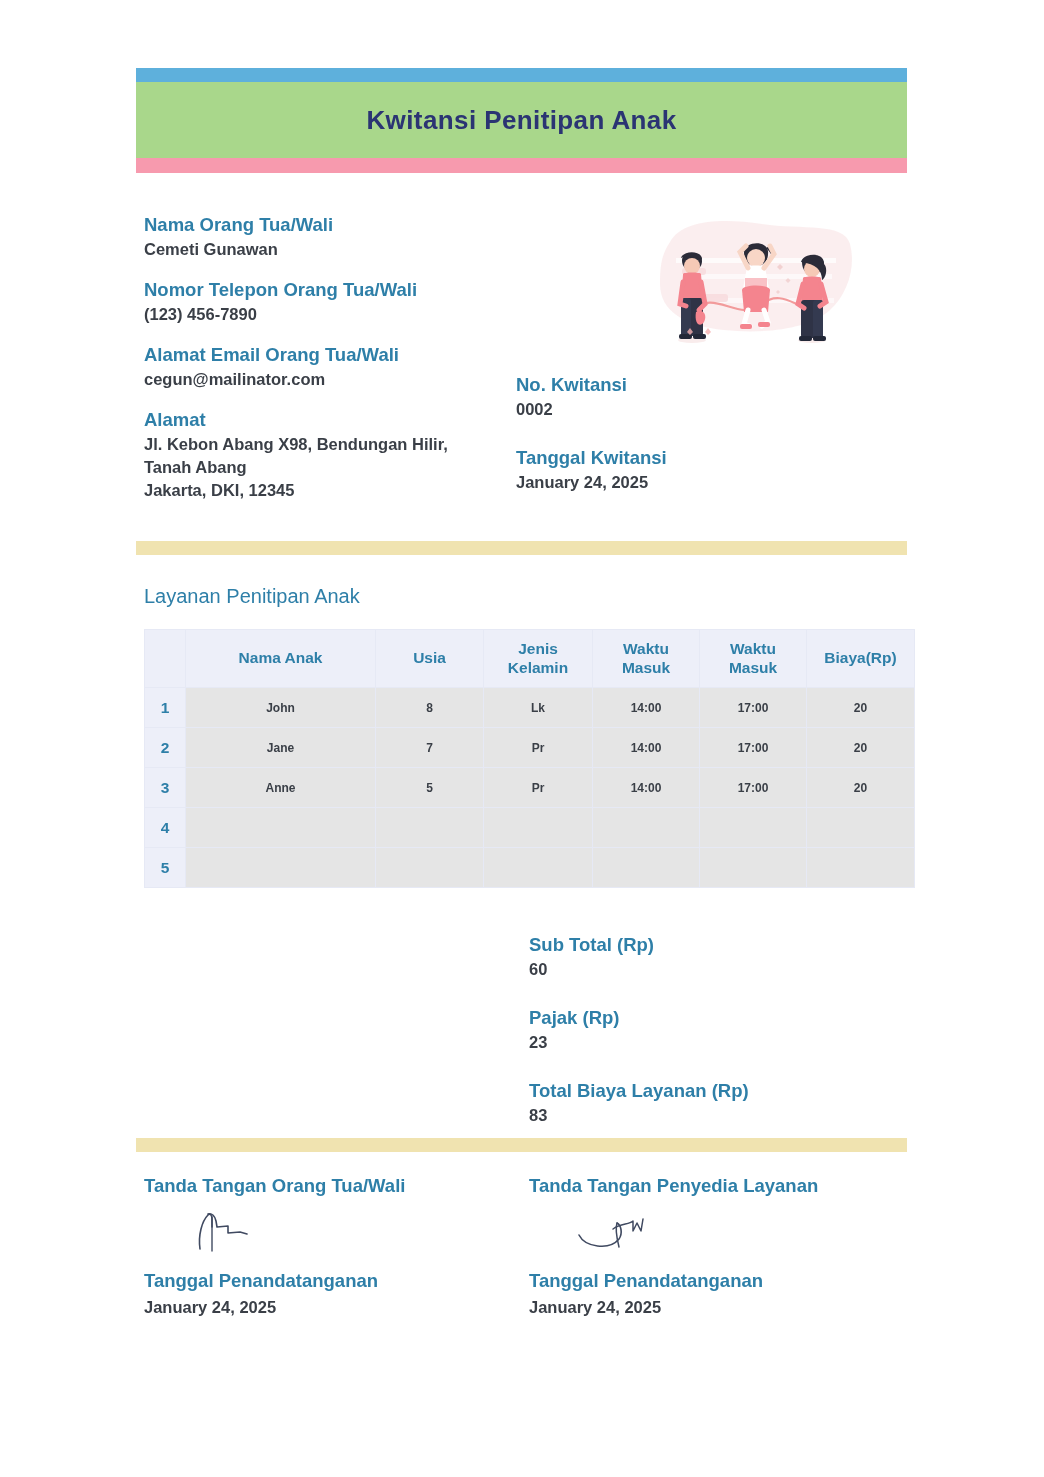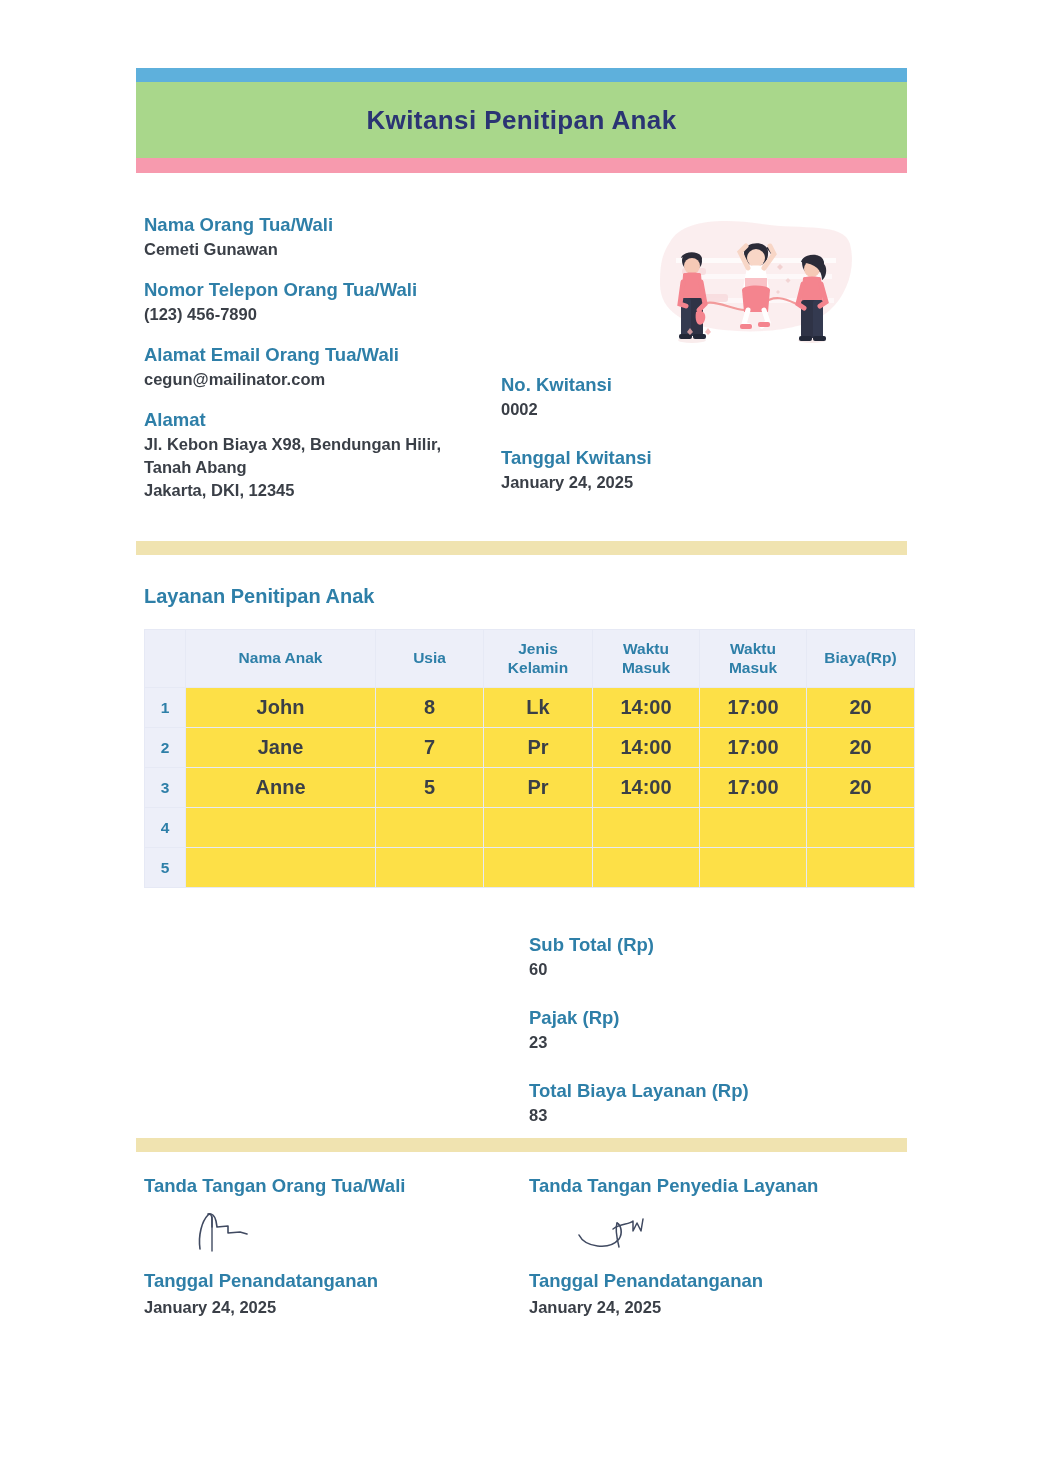--- a/index.html
+++ b/index.html
@@ -69,21 +69,21 @@
     position: absolute;
     left: 144px;
     top: 213px;
     width: 390px;
   }
   .field { margin-bottom: 17px; }
   .field:last-child { margin-bottom: 0; }
 
   .right-col {
     position: absolute;
-    left: 501px;
+    left: 516px;
     top: 373px;
     width: 330px;
   }
   .right-col .field { margin-bottom: 25px; }
 
   
   .illustration {
     position: absolute;
     left: 652px;
     top: 212px;
@@ -101,21 +101,21 @@
   }
   .divider-1 { top: 541px; }
   .divider-2 { top: 1138px; }
 
   
   .section-heading {
     position: absolute;
     left: 144px;
     top: 585px;
     color: #2E7FA8;
-    font-weight: bold;
+    font-weight: normal;
     font-size: 20px;
   }
 
   
   .svc-table {
     position: absolute;
     left: 144px;
     top: 629px;
     width: 760px;
     border-collapse: collapse;
@@ -129,24 +129,24 @@
   .svc-table thead th {
     background: #EDEFF9;
     color: #2E7FA8;
     font-weight: bold;
     font-size: 15.5px;
     line-height: 1.2;
     height: 58px;
     padding: 4px 2px;
   }
   .svc-table tbody td {
-    background: #fde047;
+    background: #e5e5e5;
     color: #3A3F47;
     font-weight: bold;
-    font-size: 20px;
+    font-size: 12px;
     height: 40px;
   }
   .svc-table tbody td.idx {
     background: #EDEFF9;
     color: #2E7FA8;
     font-size: 15.5px;
   }
   .col-idx { width: 41px; }
   .col-name { width: 190px; }
   .col-age { width: 108px; }
@@ -203,21 +203,21 @@
       <div class="value">(123) 456-7890</div>
     </div>
 
     <div class="field">
       <div class="label">Alamat Email Orang Tua/Wali</div>
       <div class="value">cegun@mailinator.com</div>
     </div>
 
     <div class="field">
       <div class="label">Alamat</div>
-      <div class="value">Jl. Kebon Biaya X98, Bendungan Hilir,</div>
+      <div class="value">Jl. Kebon Abang X98, Bendungan Hilir,</div>
       <div class="value">Tanah Abang</div>
       <div class="value">Jakarta, DKI, 12345</div>
     </div>
 
   </div>
 
   <div class="illustration">
     <svg viewBox="0 0 205 140" width="205" height="140">
 
       <path d="M18 30 C30 8, 70 6, 110 12 C150 18, 192 10, 198 32

